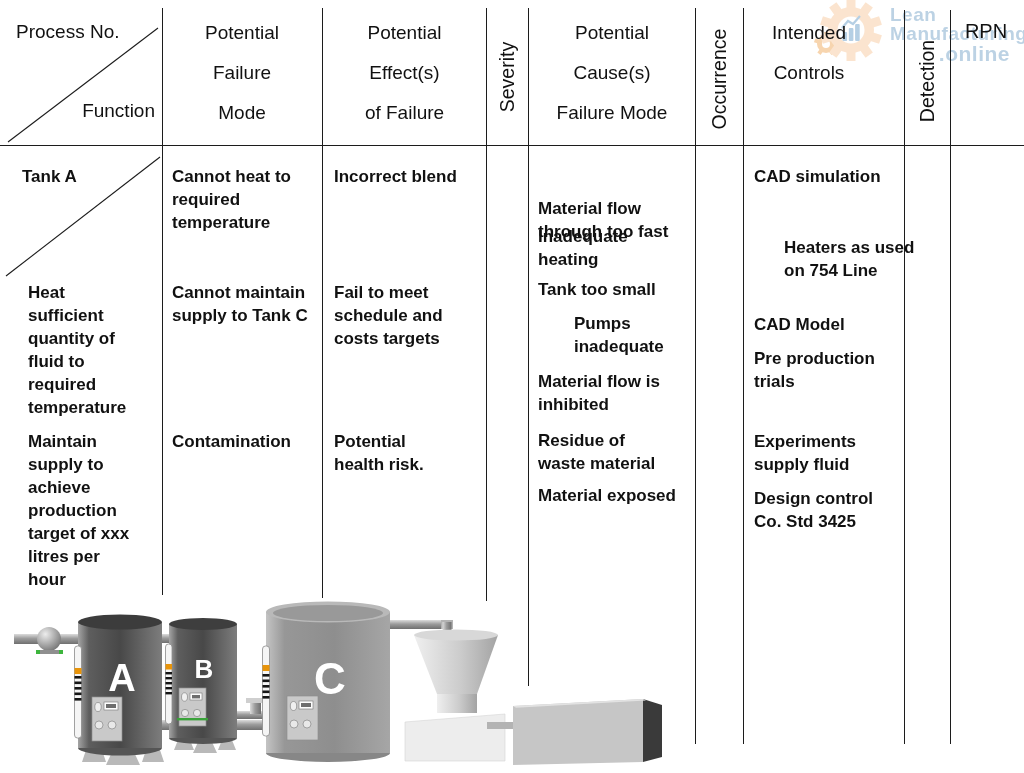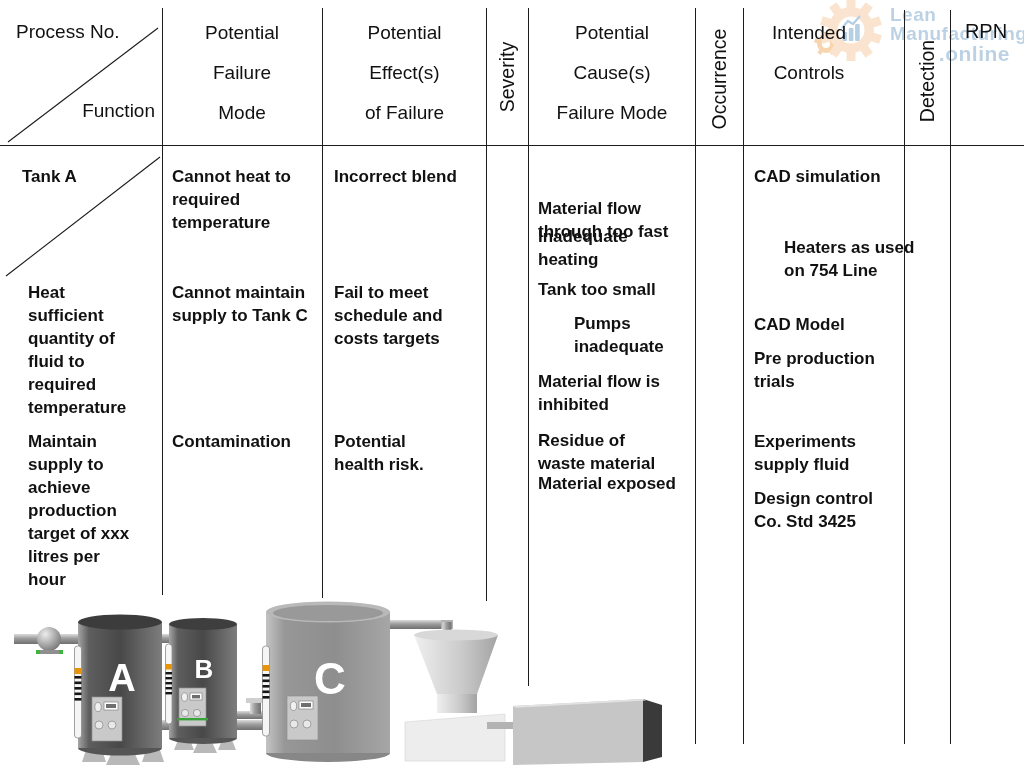--- a/index.html
+++ b/index.html
@@ -144,21 +144,21 @@
 through too fast</div>
   <div class="cell" style="left:538px;top:225px;width:156px;">Inadequate
 heating</div>
   <div class="cell" style="left:538px;top:278px;width:156px;">Tank too small</div>
   <div class="cell" style="left:538px;top:312px;width:156px;margin-left:36px;">Pumps
 inadequate</div>
   <div class="cell" style="left:538px;top:370px;width:156px;">Material flow is
 inhibited</div>
   <div class="cell" style="left:538px;top:429px;width:156px;">Residue of
 waste material</div>
-  <div class="cell" style="left:538px;top:472px;width:156px;">Material exposed</div>
+  <div class="cell" style="left:538px;top:484px;width:156px;">Material exposed</div>
 
   <div class="cell" style="left:754px;top:165px;width:150px;">CAD simulation</div>
   <div class="cell" style="left:754px;top:236px;width:150px;margin-left:30px;">Heaters as used
 on 754 Line</div>
   <div class="cell" style="left:754px;top:313px;width:150px;">CAD Model</div>
   <div class="cell" style="left:754px;top:347px;width:150px;">Pre production
 trials</div>
   <div class="cell" style="left:754px;top:430px;width:150px;">Experiments
 supply fluid</div>
   <div class="cell" style="left:754px;top:487px;width:152px;">Design control

